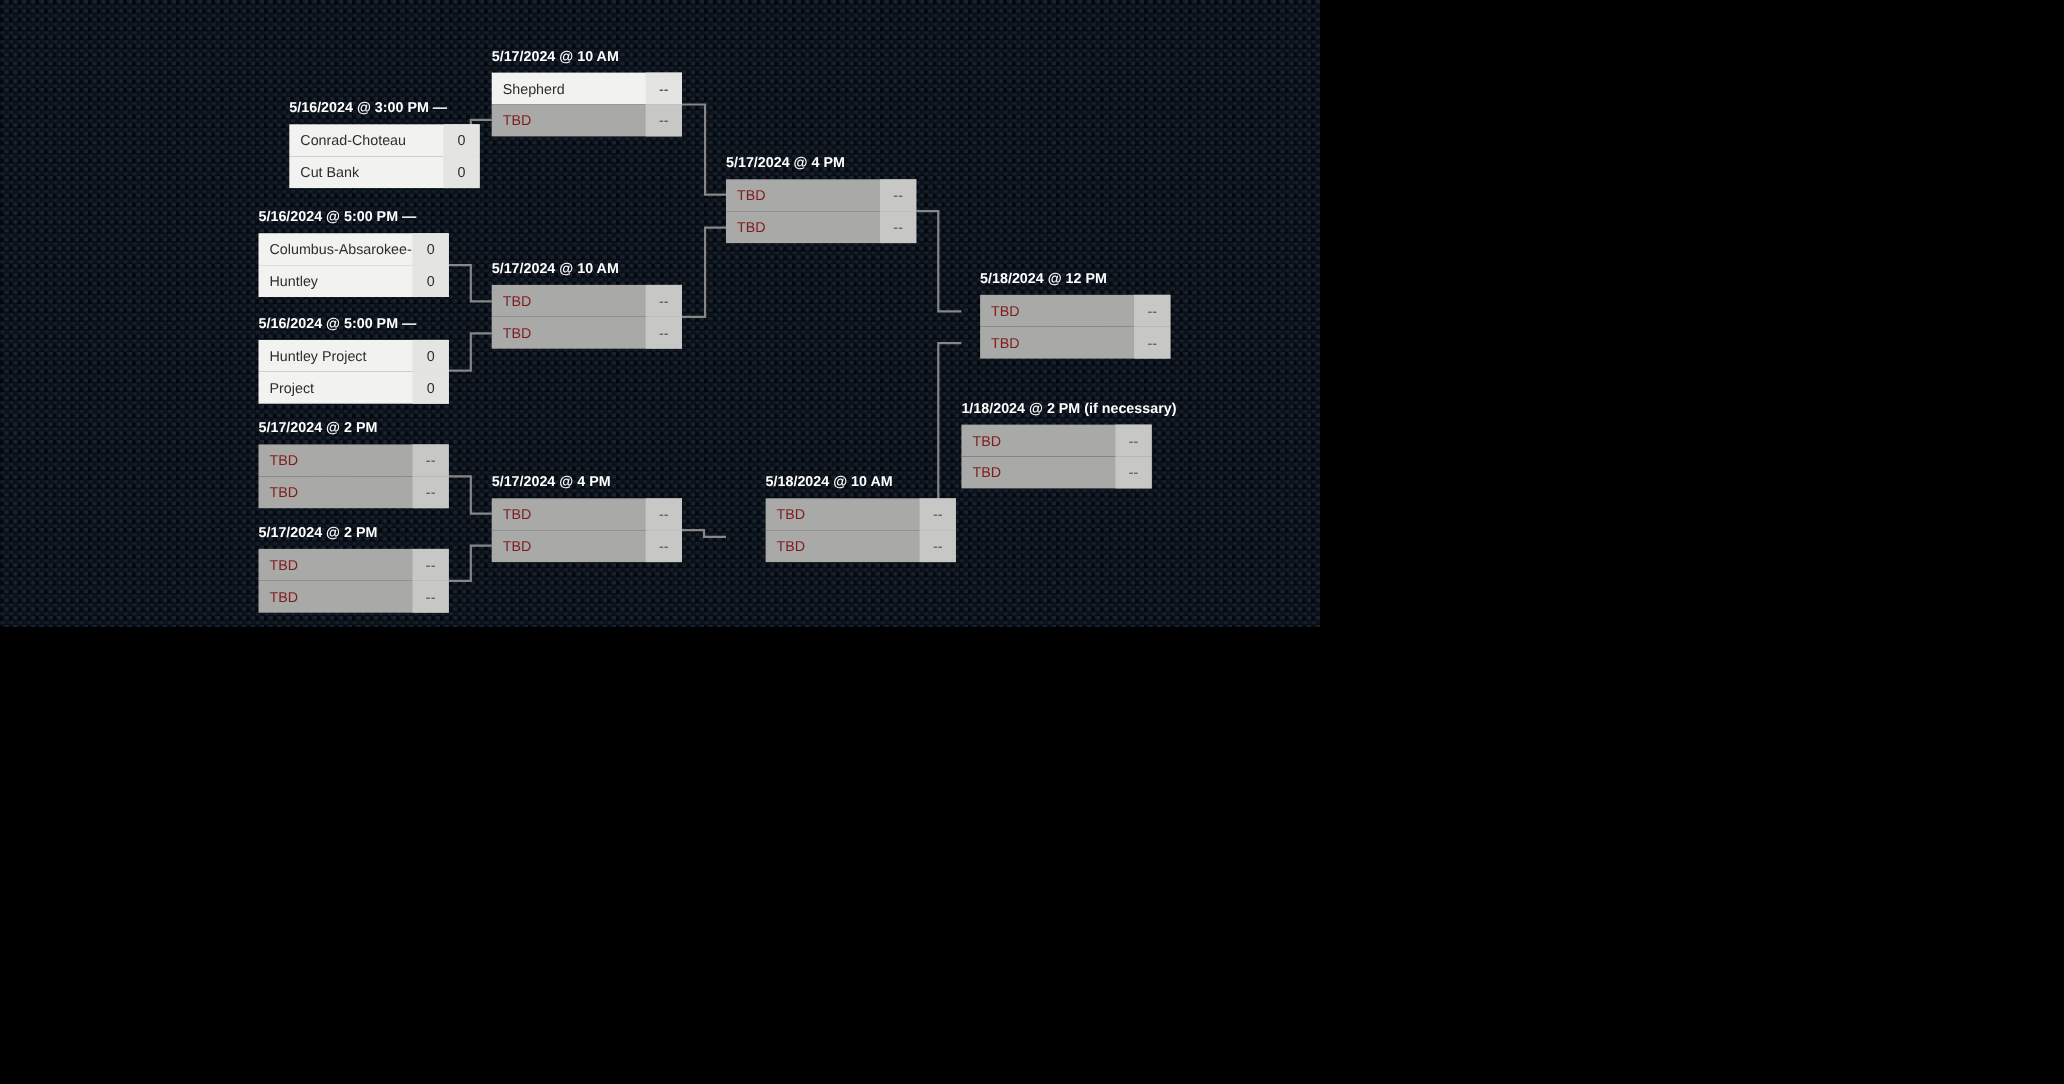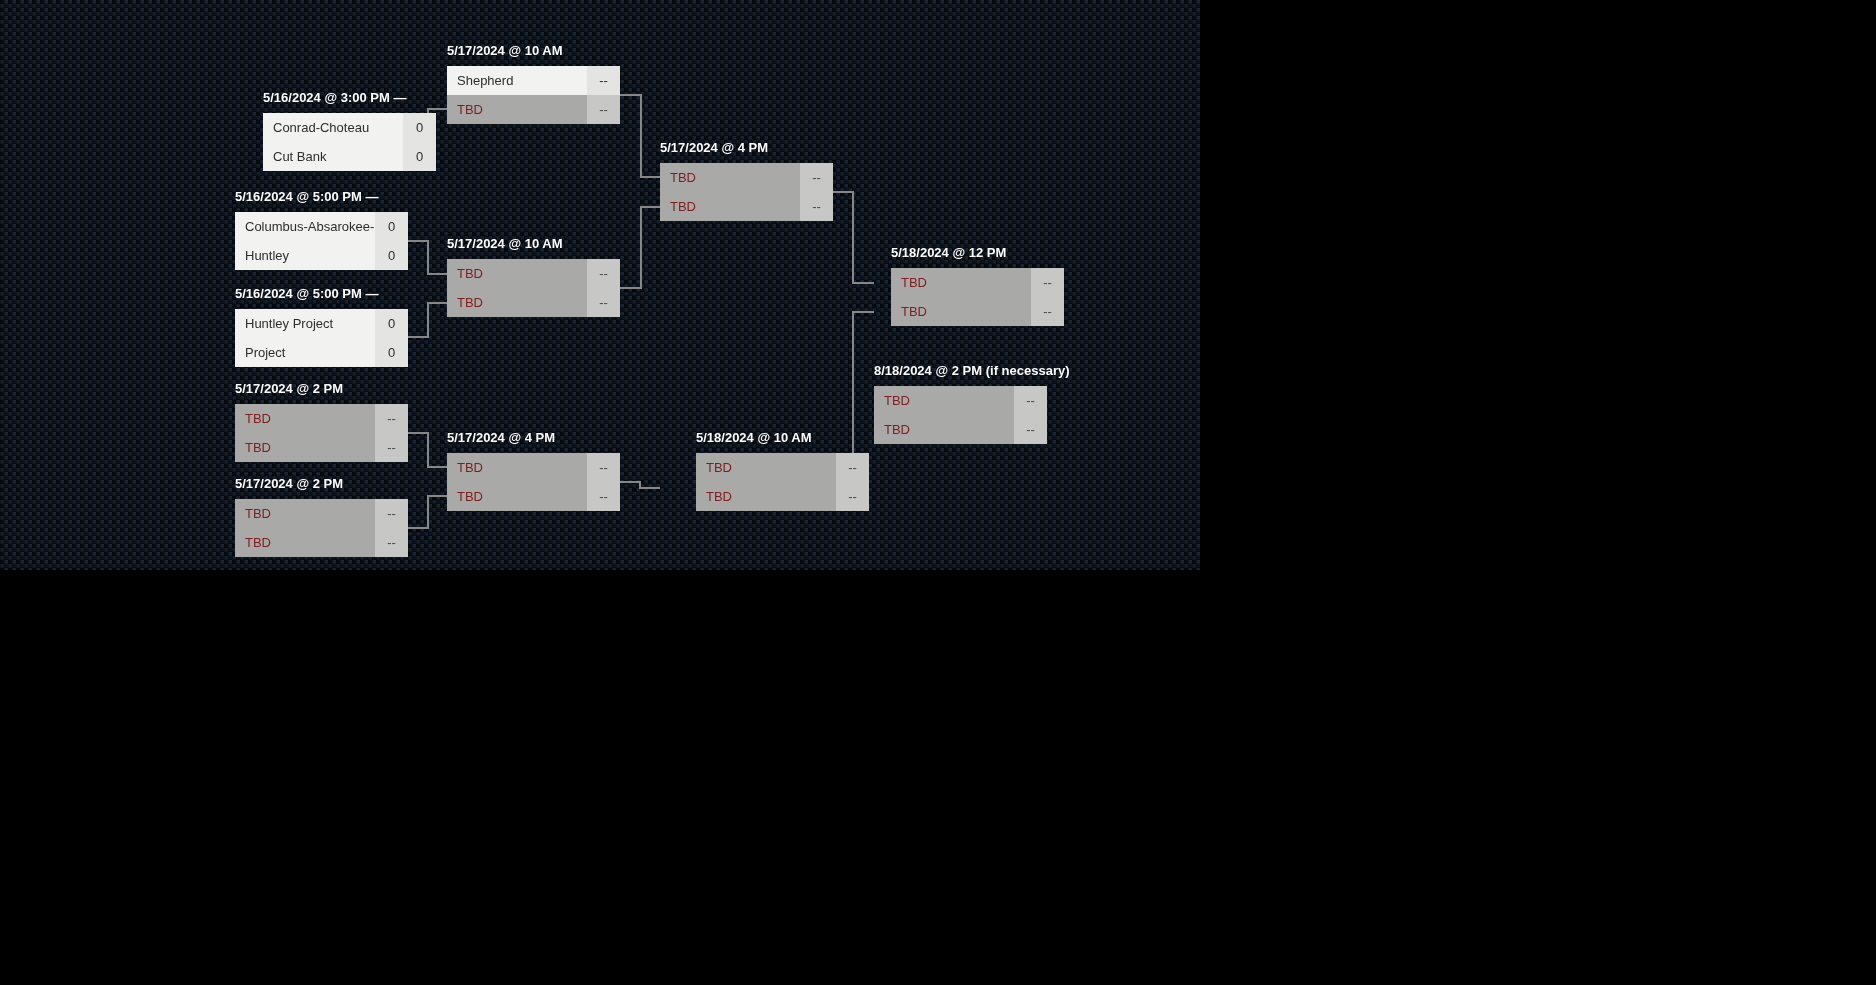--- a/index.html
+++ b/index.html
@@ -228,21 +228,21 @@
           <span class="team-score">--</span>
         </div>
         <div class="team-row tbd">
           <span class="team-name">TBD</span>
           <span class="team-score">--</span>
         </div>
       </div>
     </div>
 
     <div class="game g11">
-      <div class="game-header">8/18/2024 @ 2 PM (if necessary)</div>
+      <div class="game-header">1/18/2024 @ 2 PM (if necessary)</div>
       <div class="matchup">
         <div class="team-row tbd">
           <span class="team-name">TBD</span>
           <span class="team-score">--</span>
         </div>
         <div class="team-row tbd">
           <span class="team-name">TBD</span>
           <span class="team-score">--</span>
         </div>
       </div>

